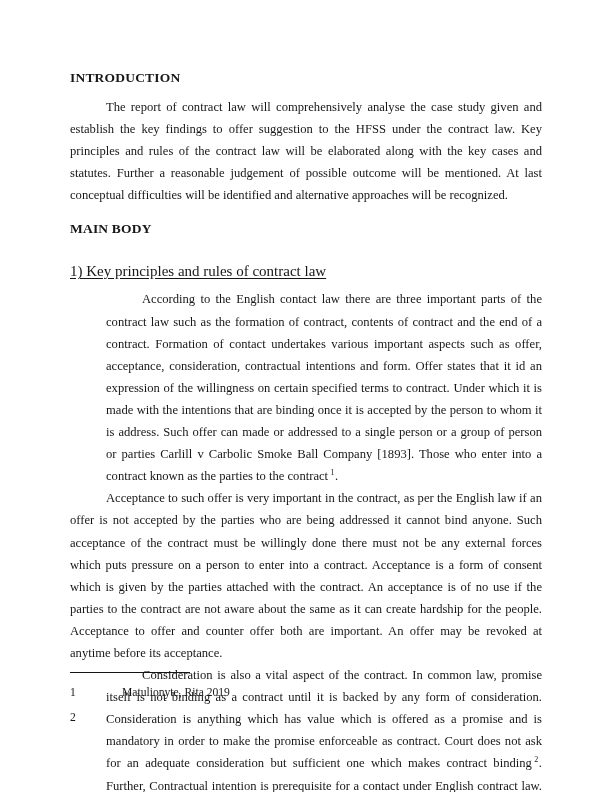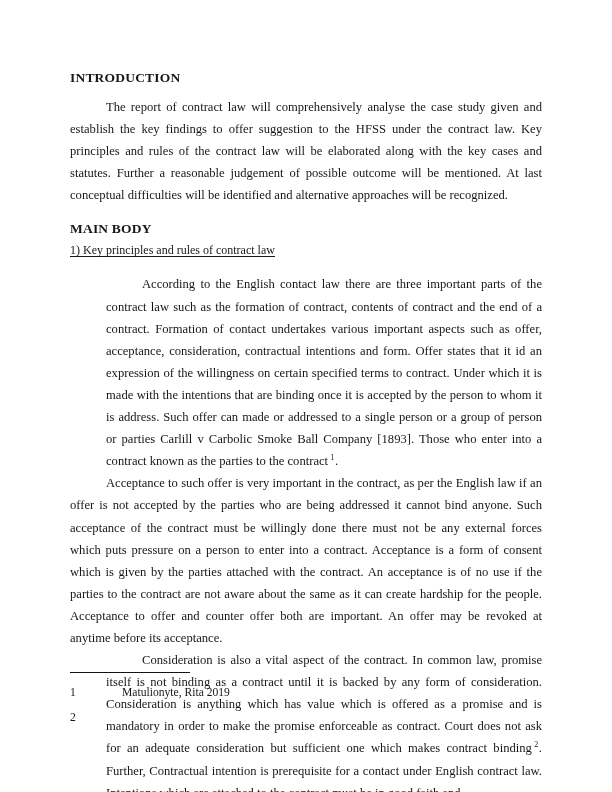--- a/index.html
+++ b/index.html
@@ -24,28 +24,28 @@
   }
   h1.doc-heading {
     font-size: 13.5px;
     font-weight: bold;
     letter-spacing: 0.2px;
     margin: 0 0 8px 0;
     line-height: 20px;
   }
   h1.doc-heading.second {
     margin-top: 13px;
-    margin-bottom: 1px;
+    margin-bottom: 23px;
   }
   .sub-heading {
-    font-size: 12px;
+    font-size: 15px;
     font-weight: normal;
     text-decoration: underline;
     text-underline-offset: 2px;
-    margin: 0 0 13px 0;
+    margin: 0 0 7px 0;
     line-height: 19px;
     display: inline-block;
   }
   p.body-para {
     font-size: 12.6px;
     line-height: 22.1px;
     text-align: justify;
     text-justify: inter-word;
     margin: 0 0 0 0;
     text-indent: 36px;

